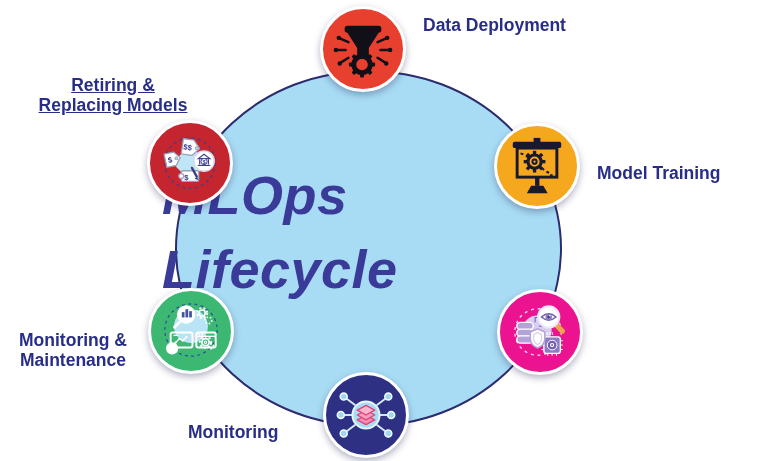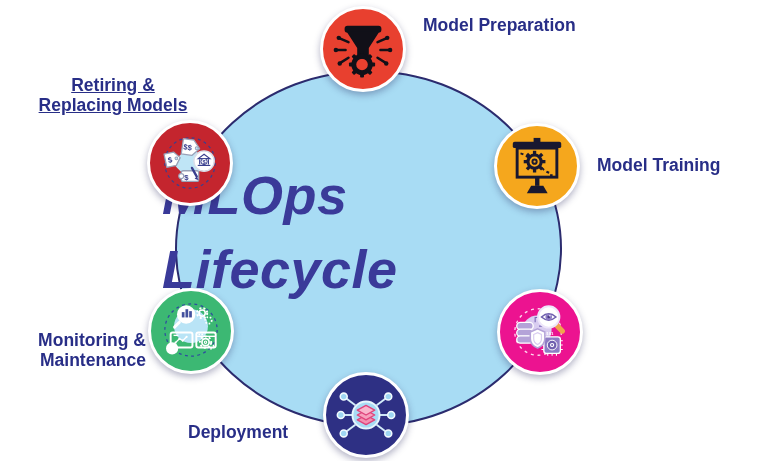--- a/index.html
+++ b/index.html
@@ -43,24 +43,24 @@
   .node-deployment{left:323px;top:372px;}
   .node-monitoring{left:148px;top:288px;}
   .node-retiring{left:147px;top:120px;}
   .label{
     position:absolute;
     color:var(--label-color);
     font-size:17.5px;line-height:20px;font-weight:700;
     white-space:pre-line;
   }
   .label-data-preparation{left:423px;top:15px;}
-  .label-model-training{left:597px;top:155px;}
+  .label-model-training{left:597px;top:163px;}
   .label-model-evaluation{left:598px;top:323px;}
   .label-deployment{left:188px;top:422px;}
-  .label-monitoring{left:0px;top:330px;width:146px;text-align:right;}
+  .label-monitoring{left:0px;top:330px;width:146px;text-align:center;}
   .label-retiring{left:13px;top:75px;width:200px;text-align:center;text-decoration:underline;}
 </style>
 </head>
 <body>
 
 <div class="stage">
 
   <div class="big-circle"></div>
 
   <div class="title">MLOps
@@ -245,21 +245,21 @@
       <circle cx="46.5" cy="30.5" r="3.2" fill="#ffffff" stroke="#3a3f8e" stroke-width="1"></circle>
       <text x="45" y="32.8" font-size="6" font-weight="bold" fill="#3a3f8e">$</text>
       <rect x="23" y="40" width="18" height="11" rx="2" fill="#ffffff" stroke="#99a1b8" stroke-width="1.3"></rect>
       <circle cx="23" cy="45.5" r="2.6" fill="#ffffff" stroke="#99a1b8" stroke-width="1.2"></circle>
       <text x="26" y="49.5" font-size="8" font-weight="bold" fill="#3a3f8e">$</text>
       <line x1="34" y1="37" x2="39" y2="46" stroke="#3a3f8e" stroke-width="2.4" stroke-linecap="round"></line>
       <path d="M39,46 l2,3.8 -4.2,-1.6 z" fill="#3a3f8e"></path>
     </svg>
   </div>
 
-  <div class="label label-data-preparation">Model Preparation</div>
+  <div class="label label-data-preparation">Data Deployment</div>
   <div class="label label-model-training">Model Training</div>
-  <div class="label label-deployment">Deployment</div>
+  <div class="label label-deployment">Monitoring</div>
   <div class="label label-monitoring">Monitoring &amp;
 Maintenance</div>
   <div class="label label-retiring">Retiring &amp;
 Replacing Models</div>
 
 </div>
 
 </body></html>

